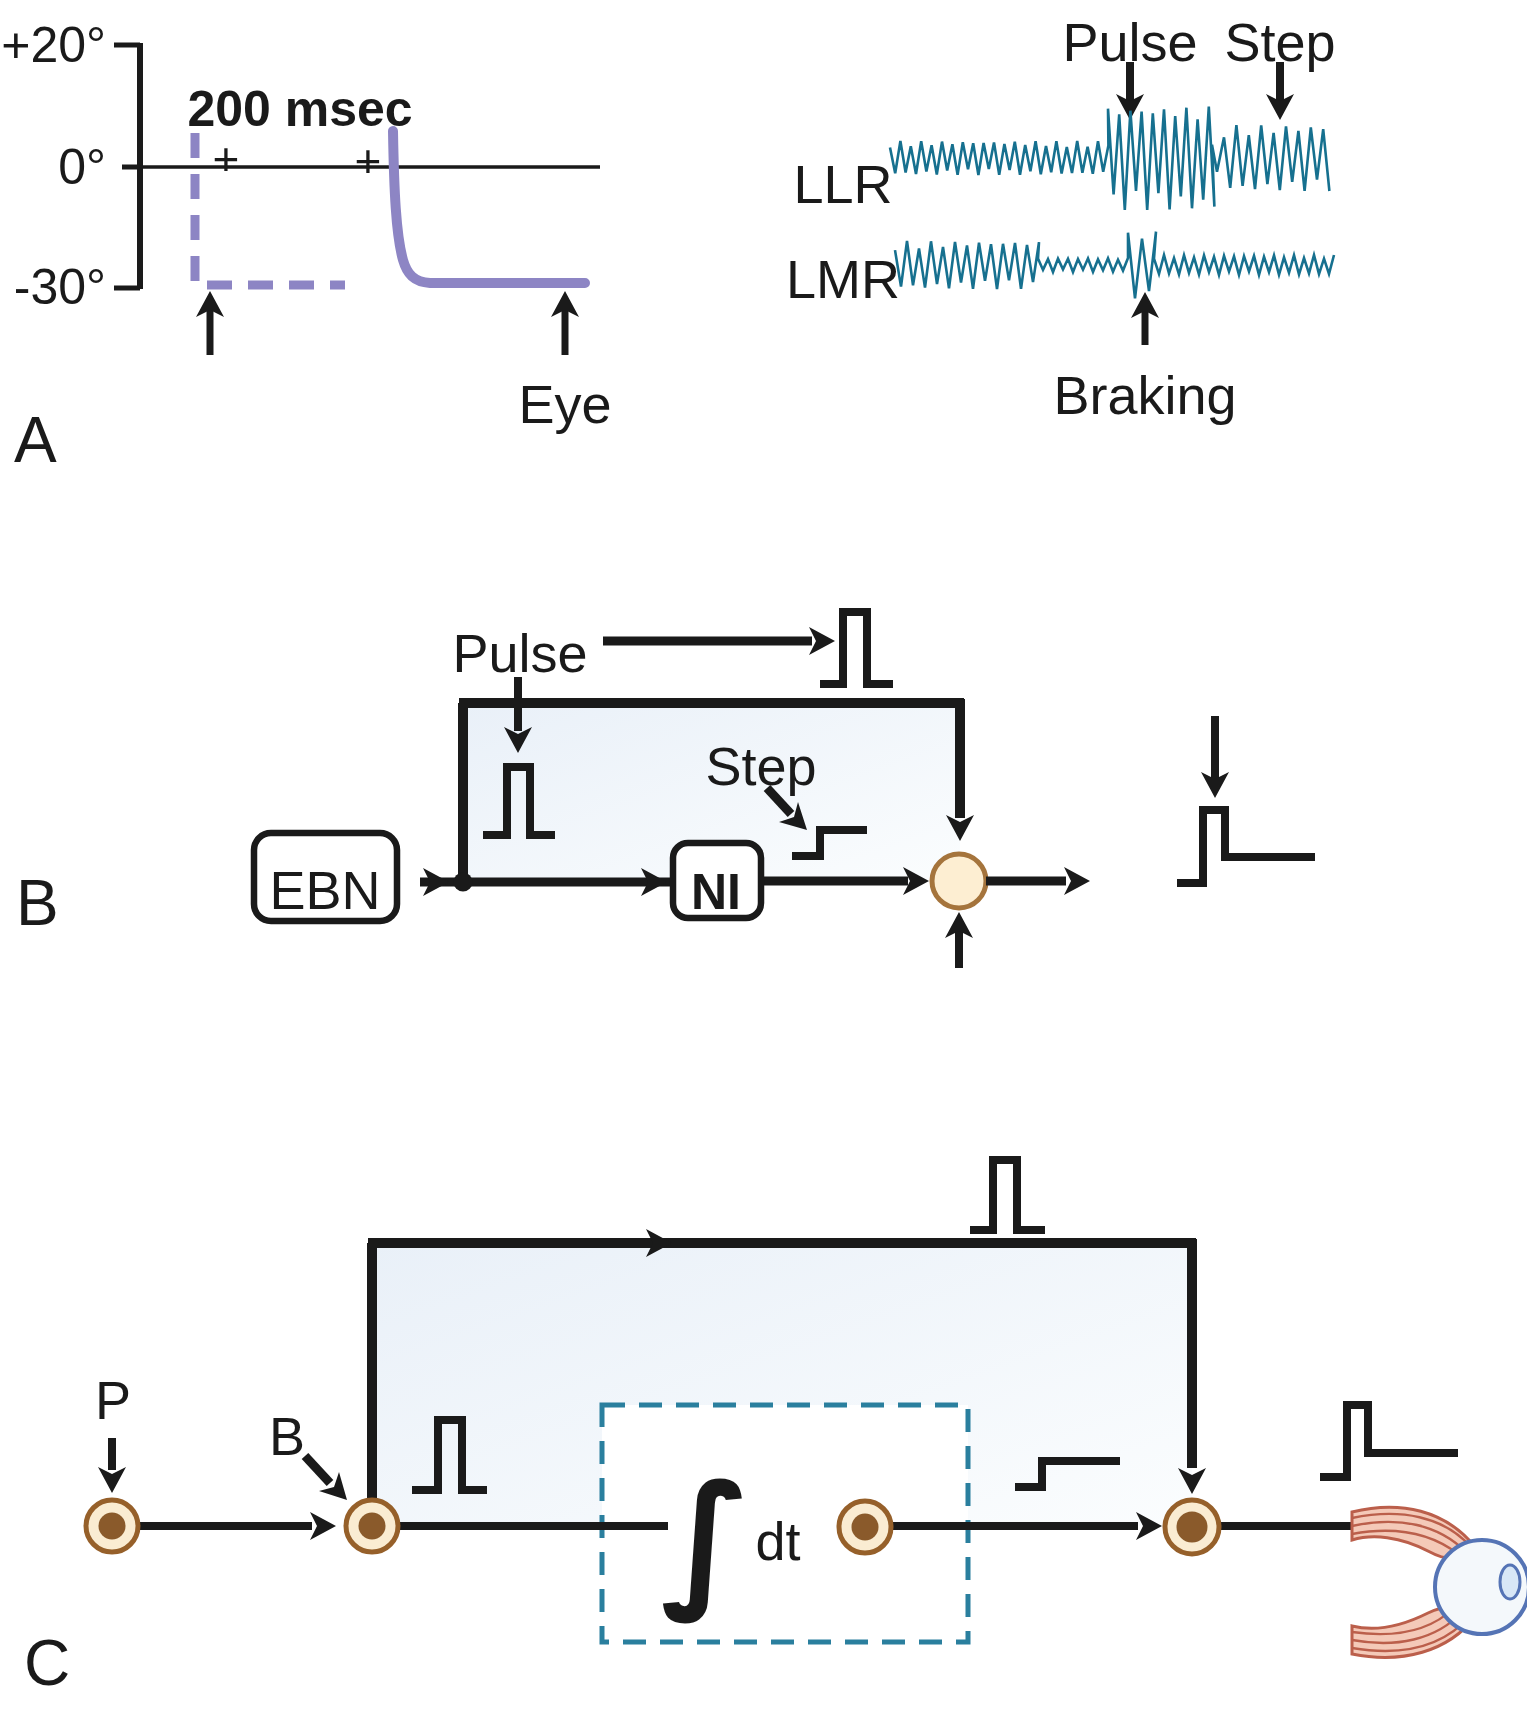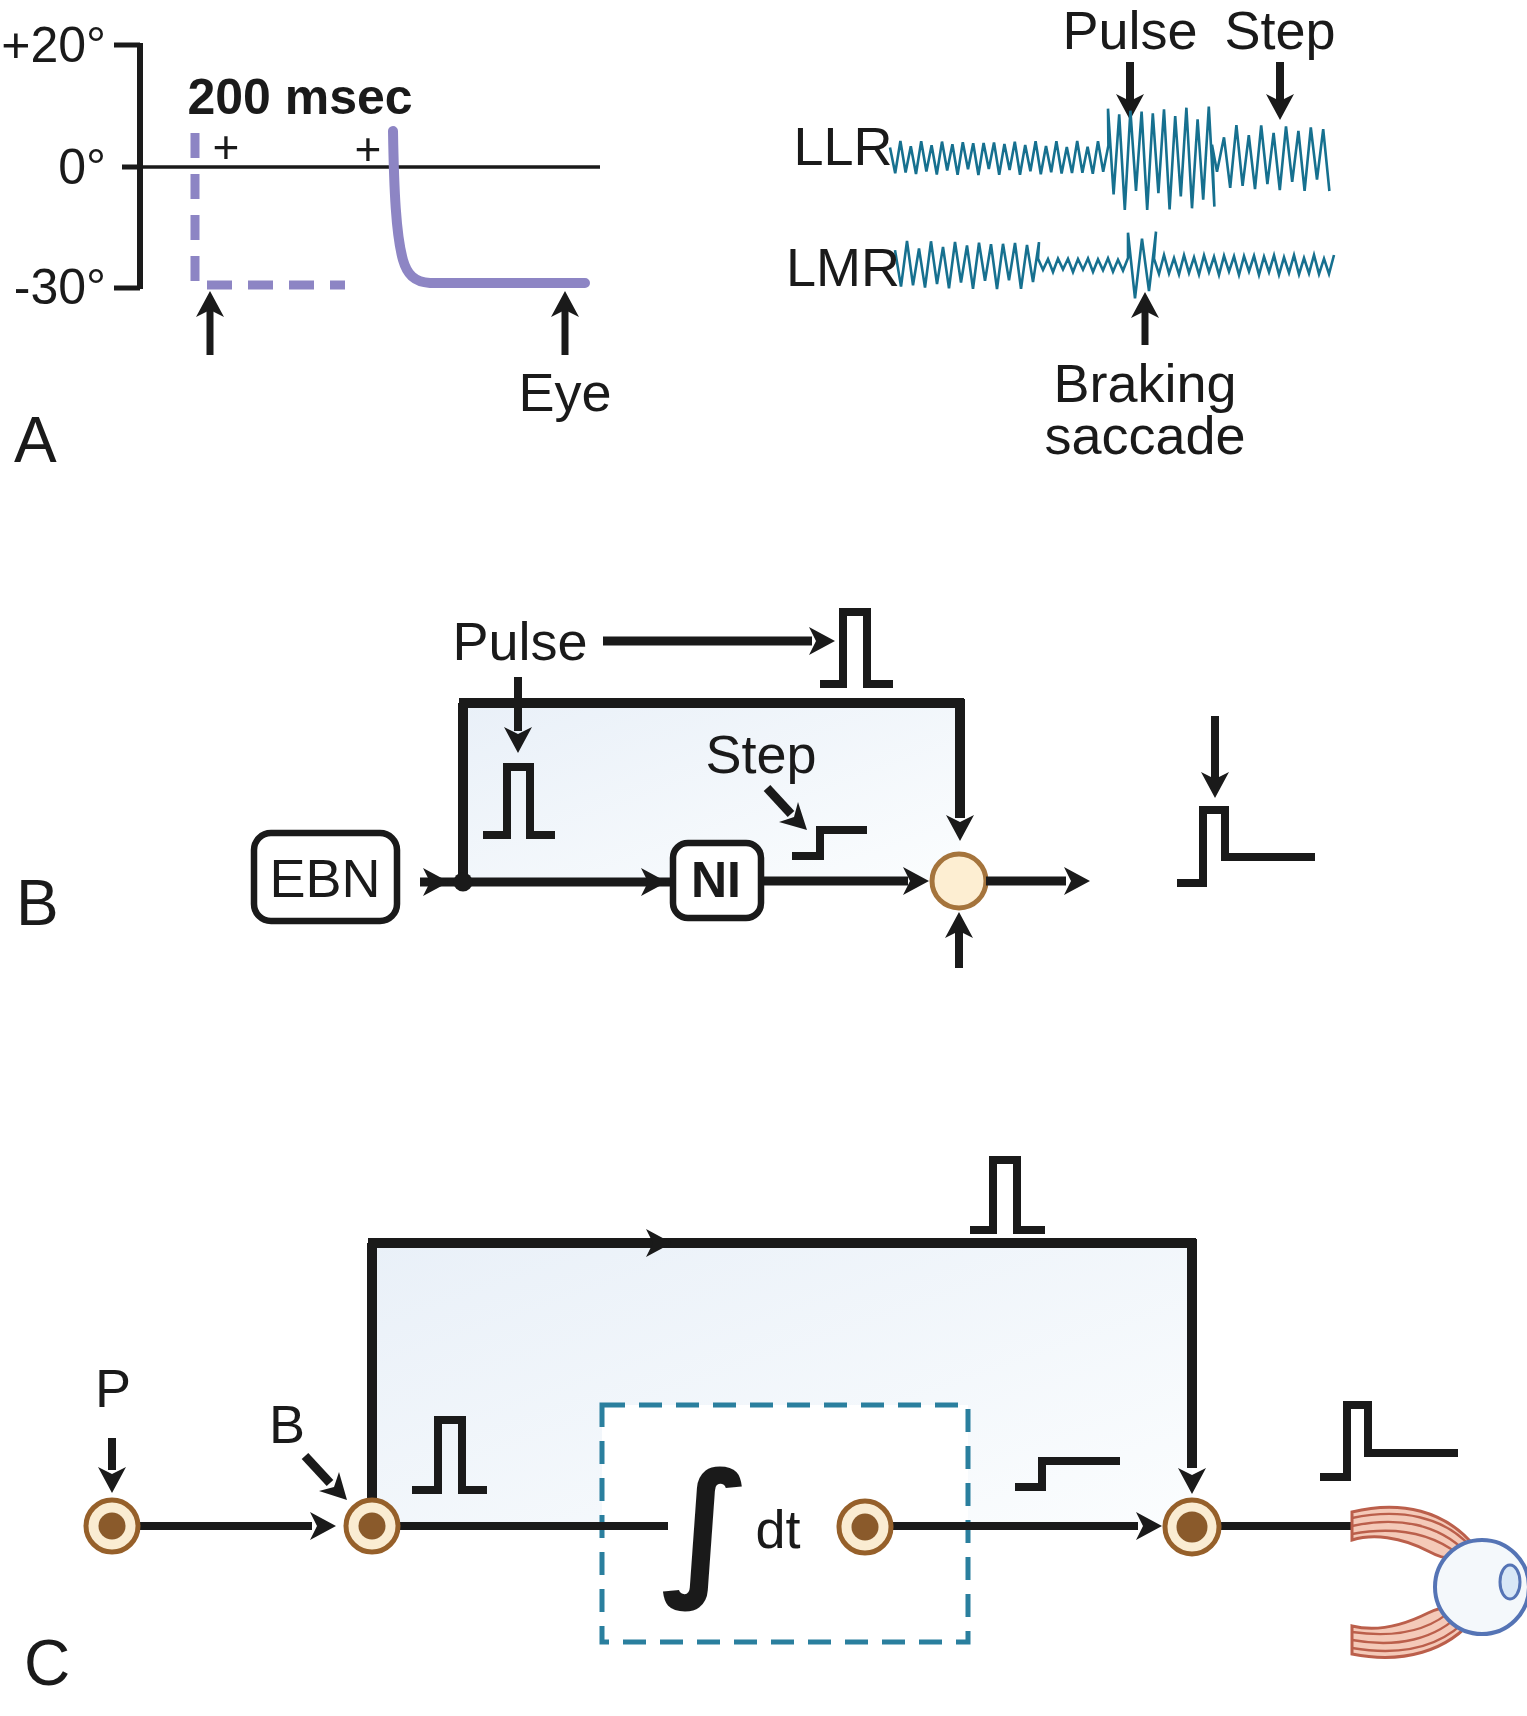--- a/index.html
+++ b/index.html
@@ -1,20 +1,20 @@
 <!DOCTYPE html>
 <html style="--ink: #1a1a1a; --purple: #8d85c4; --emg_teal: #16708f; --box_dash_teal: #2a7f9e; --neuron_fill: #faecd2; --neuron_border: #96602a; --neuron_core: #8a5a2b; --motor_neuron_fill: #fdeed2; --motor_neuron_border: #a5743c; --shade_from: #e9f0f8; --shade_to: #fbfdfe; --eye_sclera: #f4f8fb; --eye_outline: #5574b5; --lens_fill: #d8e7f6; --muscle_fill: #f4c9b8; --muscle_line: #bb5f4b;"><head>
 <meta charset="utf-8">
 <style>
   html,body{margin:0;padding:0;background:#fff;}
   #fig{position:relative;width:1527px;height:1716px;background:#fff;overflow:hidden;
        font-family:"Liberation Sans",sans-serif;color:var(--ink,#1a1a1a);}
   #art{position:absolute;left:0;top:0;}
   .lbl{position:absolute;transform:translate(-50%,-50%);font-size:54px;line-height:1.05;
-       white-space:nowrap;color:var(--ink);}
+       white-space:nowrap;color:var(--ink);margin-top:12px;}
   .axlbl{position:absolute;left:0;width:106px;text-align:right;transform:translateY(-50%);
        font-size:50px;color:var(--ink);}
   .plus{font-size:46px;}
   .panel-letter{position:absolute;font-size:64px;color:var(--ink);}
   .small{font-size:50px;font-weight:bold;}
   .integral{font-family:"DejaVu Sans",sans-serif;font-size:148px;font-weight:bold;}
 </style>
 </head>
 <body>
 
@@ -148,24 +148,23 @@
   <div class="axlbl" style="top:167px">0°</div>
   <div class="axlbl" style="top:287px">-30°</div>
   <div class="lbl small" style="left:300px;top:97px">200 msec</div>
   <div class="lbl plus" style="left:226px;top:147px">+</div>
   <div class="lbl plus" style="left:368px;top:149px">+</div>
   <div class="lbl" style="left:565px;top:392px">Eye</div>
   <div class="panel-letter" style="left:14px;top:403px">A</div>
 
   <div class="lbl" style="left:1130px;top:30px">Pulse</div>
   <div class="lbl" style="left:1280px;top:30px">Step</div>
-  <div class="lbl" style="left:843px;top:146px">LLR</div>
+  <div class="lbl" style="left:843px;top:172px">LLR</div>
   <div class="lbl" style="left:843px;top:267px">LMR</div>
   <div class="lbl" style="left:1145px;top:383px">Braking</div>
-  <div class="lbl" style="left:1145px;top:435px">saccade</div>
 
   <div class="lbl" style="left:520px;top:641px">Pulse</div>
   <div class="lbl" style="left:761px;top:754px">Step</div>
   <div class="lbl" style="left:325px;top:878px">EBN</div>
   <div class="lbl small" style="left:716px;top:880px">NI</div>
   <div class="panel-letter" style="left:16px;top:866px">B</div>
 
   <div class="lbl" style="left:113px;top:1388px">P</div>
   <div class="lbl" style="left:287px;top:1424px">B</div>
   <div class="lbl integral" style="left:706px;top:1528px">∫</div>

